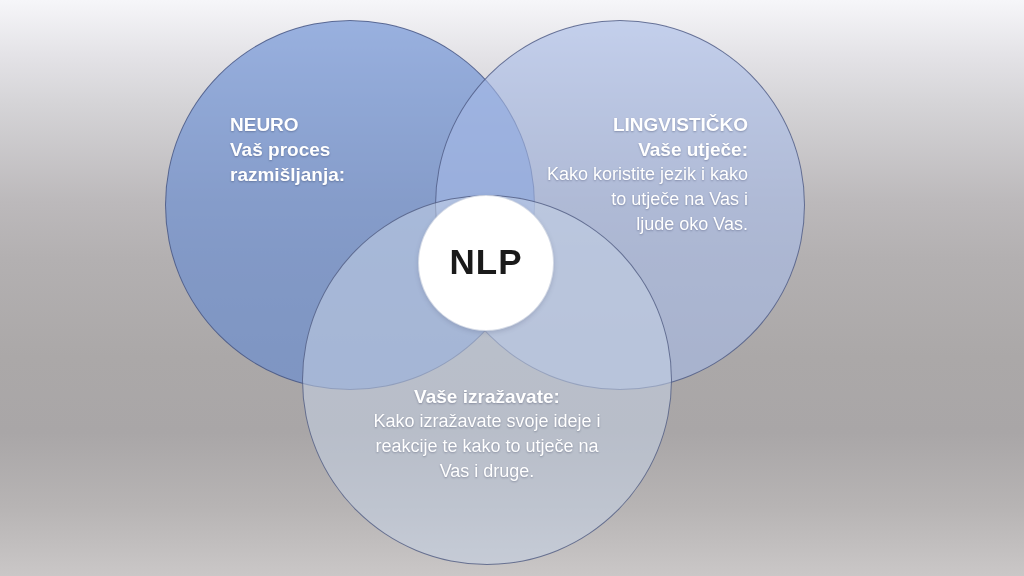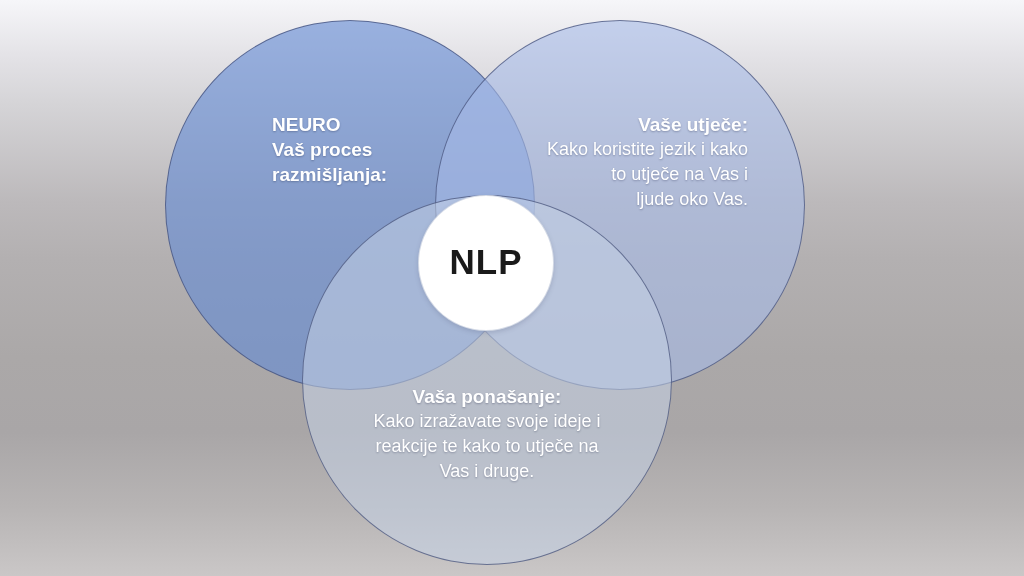--- a/index.html
+++ b/index.html
@@ -66,21 +66,21 @@
   .text-block .heading,
   .text-block .subheading {
     font-weight: 700;
     font-size: 19px;
   }
   .text-block .body {
     white-space: pre-line;
     font-weight: 400;
   }
 
-  .tb-neuro { left: 230px; top: 112px; width: 215px; text-align: left; margin-left: 42px; }
+  .tb-neuro { left: 230px; top: 112px; width: 215px; text-align: left; }
   .tb-ling  { left: 538px; top: 112px; width: 210px; text-align: right; }
   .tb-prog  { left: 337px; top: 384px; width: 300px; text-align: center; }
 </style>
 </head>
 <body>
 
 <div class="slide">
 
   <div class="circle circle-neuro" style="background-color: rgba(100, 138, 212, 0.62);"></div>
 
@@ -91,26 +91,27 @@
   <div class="center-circle">
     <span class="center-label" style="color: rgb(26, 26, 26);">NLP</span>
   </div>
 
   <div class="text-block tb-neuro" style="color: rgb(255, 255, 255);">
     <div class="heading">NEURO</div>
     <div class="subheading">Vaš proces razmišljanja:</div>
   </div>
 
   <div class="text-block tb-ling" style="color: rgb(255, 255, 255);">
+    <div class="heading">LINGVISTIČKO</div>
     <div class="subheading">Vaše utječe:</div>
     <div class="body">Kako koristite jezik i kako
 to utječe na Vas i
 ljude oko Vas.</div>
   </div>
 
   <div class="text-block tb-prog" style="color: rgb(255, 255, 255);">
-    <div class="subheading">Vaša ponašanje:</div>
+    <div class="subheading">Vaše izražavate:</div>
     <div class="body">Kako izražavate svoje ideje i
 reakcije te kako to utječe na
 Vas i druge.</div>
   </div>
 
 </div>
 
 </body></html>

